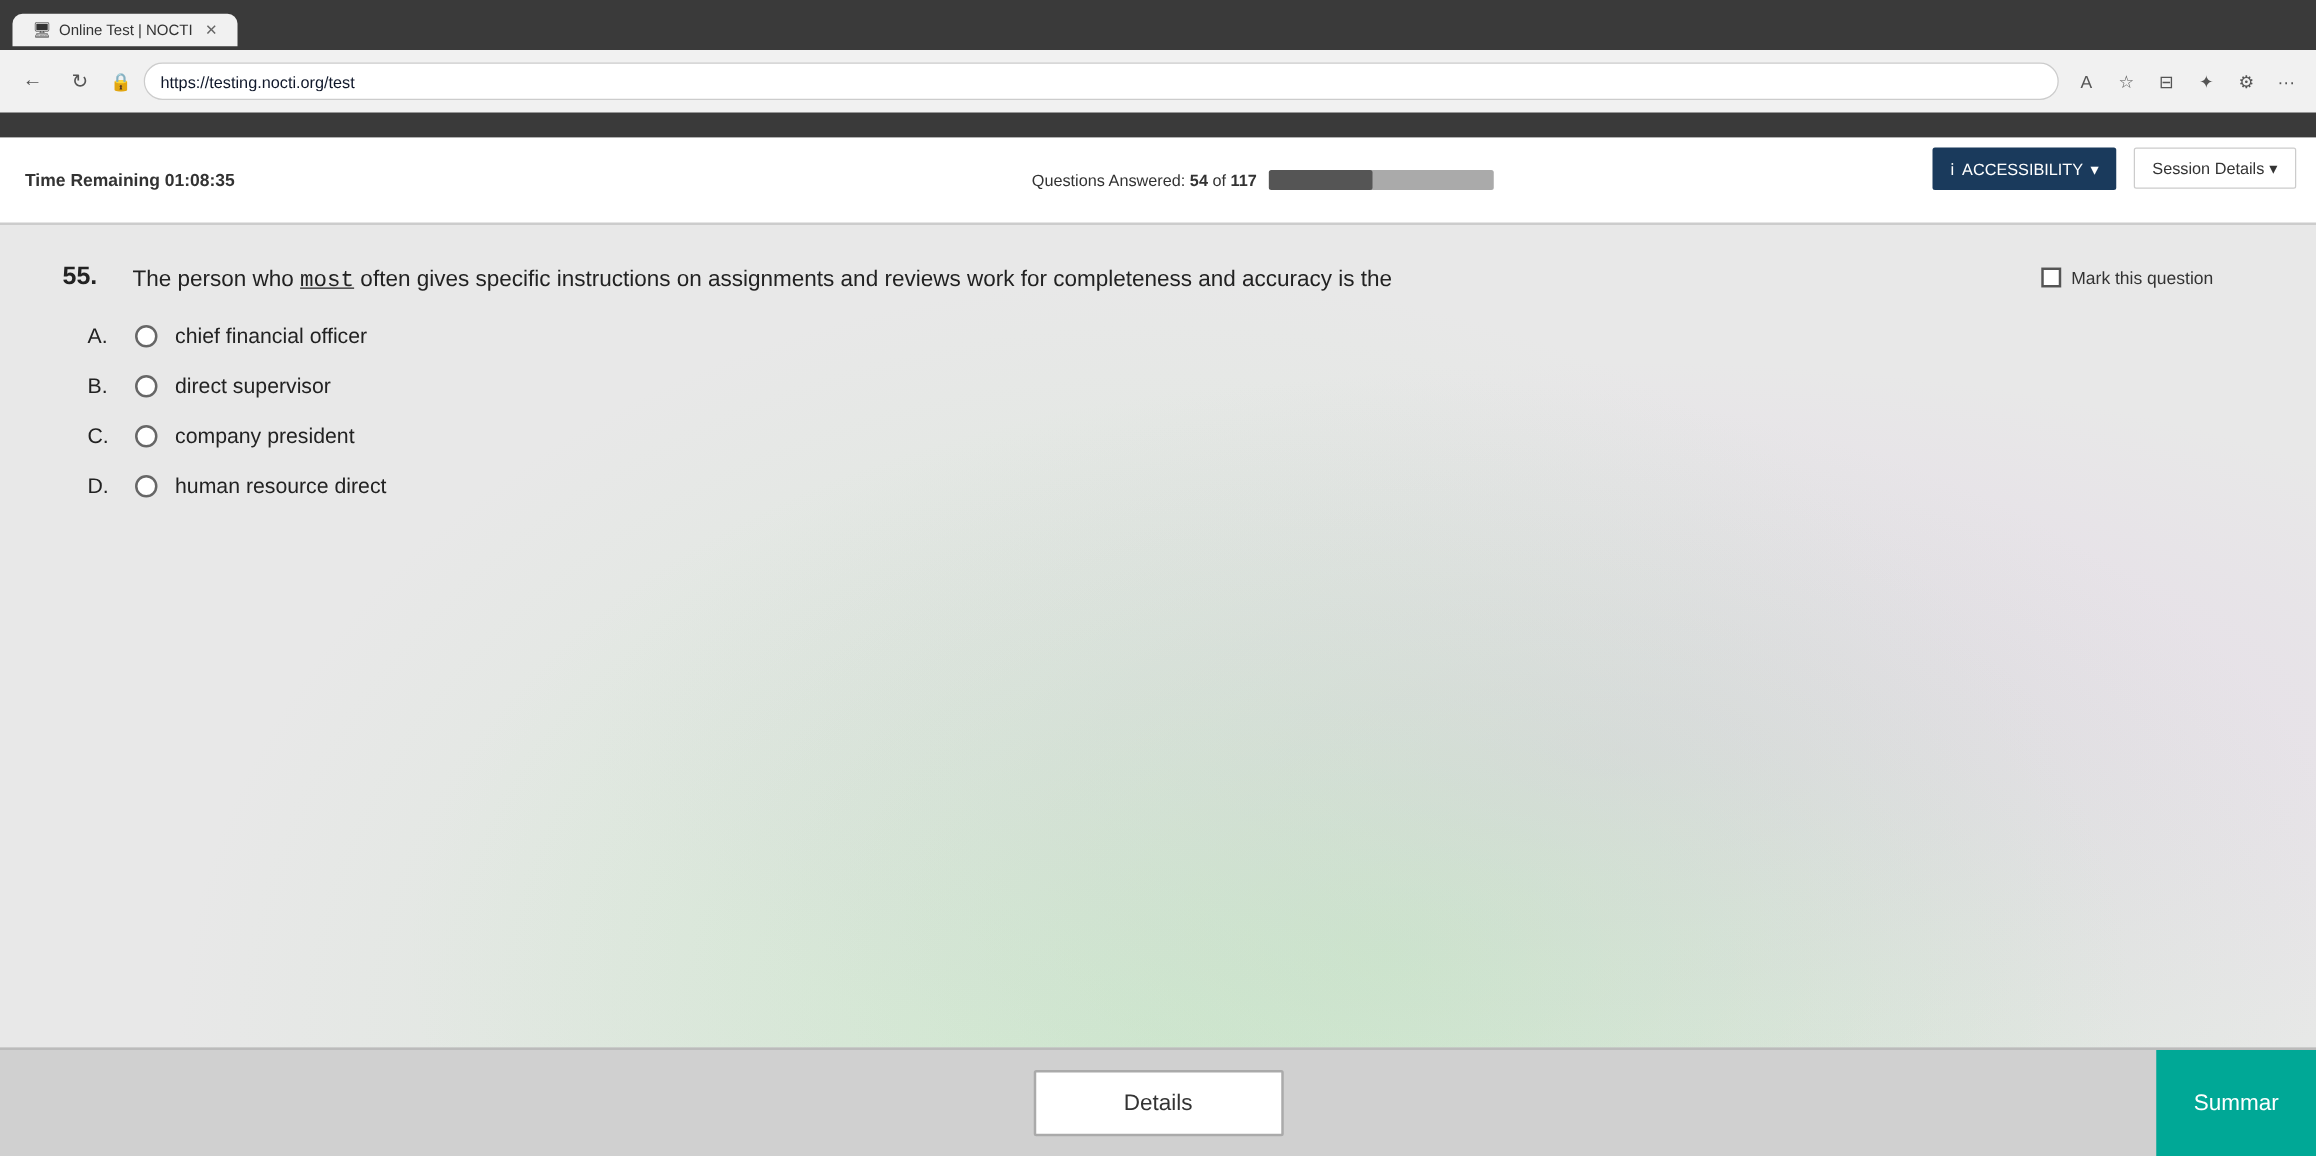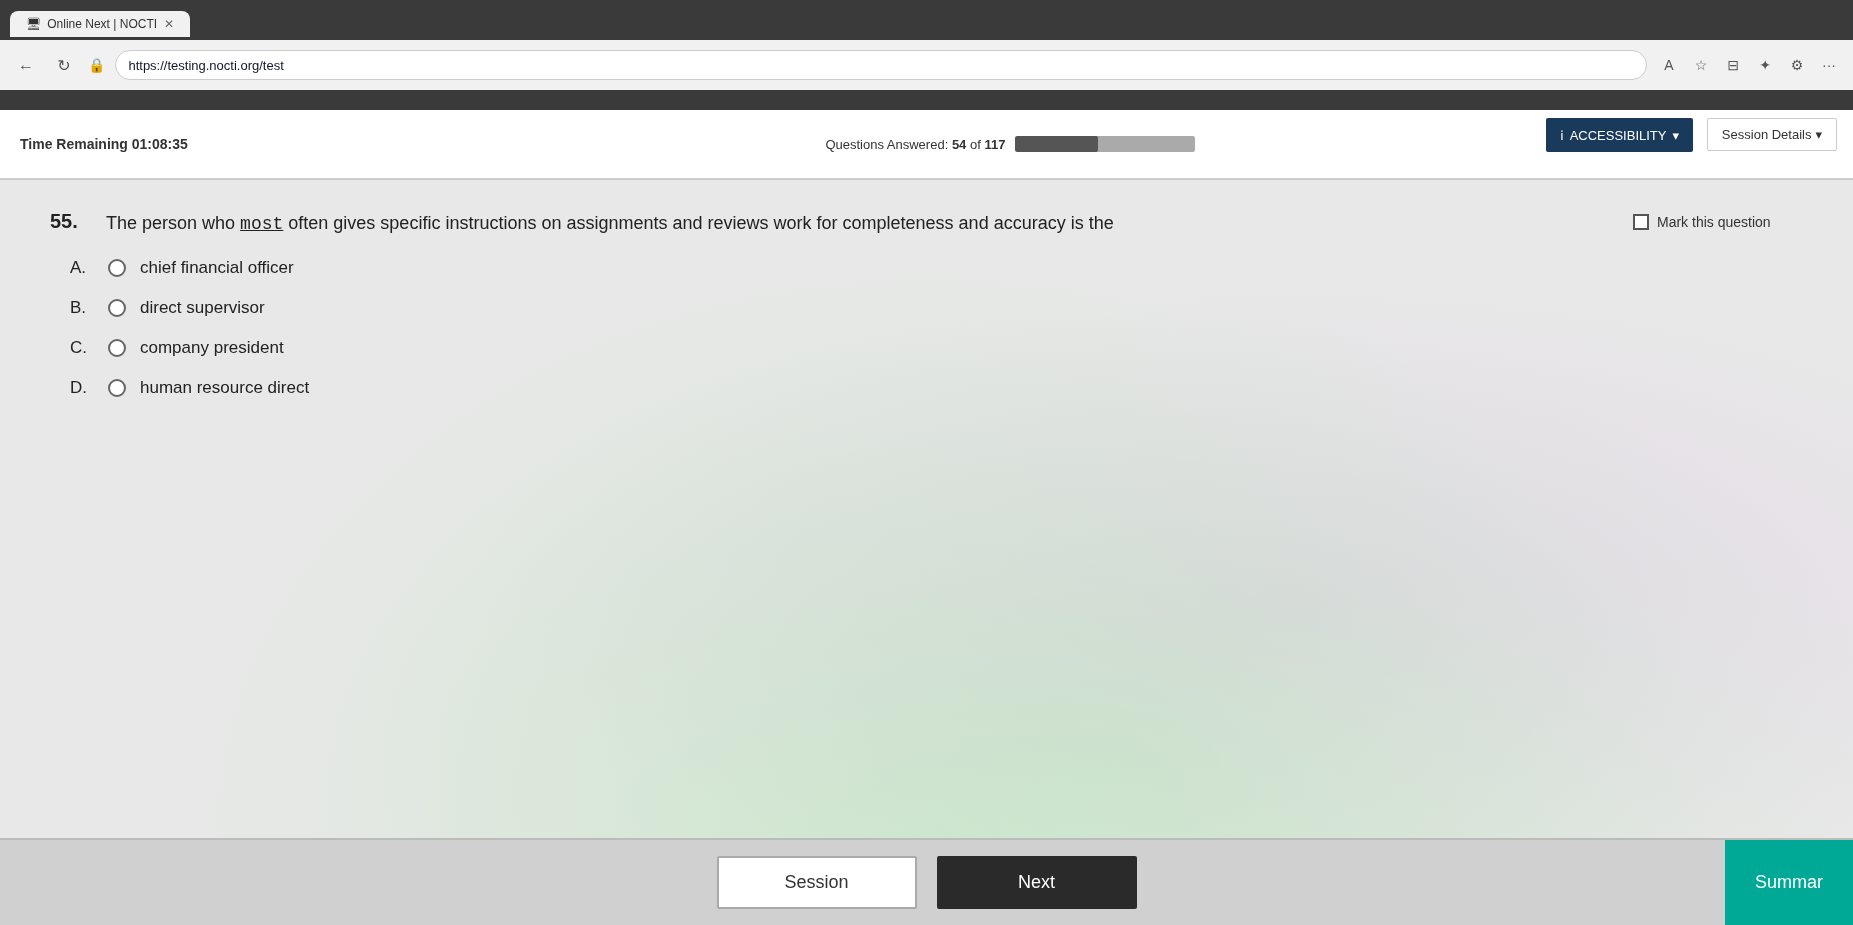--- a/index.html
+++ b/index.html
@@ -373,21 +373,21 @@
     }
   </style>
 </head>
 <body>
 
 <div class="browser-chrome">
 
   <div class="tab-bar">
     <div class="tab">
       <span>🖥</span>
-      <span>Online Next | NOCTI</span>
+      <span>Online Test | NOCTI</span>
       <span class="tab-close">✕</span>
     </div>
   </div>
 
   <div class="address-bar-row">
     <button class="nav-btn">←</button>
     <button class="nav-btn">↻</button>
     <span style="color:#555;font-size:14px;">🔒</span>
     <input class="address-input" type="text" value="https://testing.nocti.org/test" style="">
     <div class="browser-icons">
@@ -473,18 +473,17 @@
           <div class="mark-checkbox"></div>
           <label class="mark-label">Mark this question</label>
         </div>
 
       </div>
 
     </div>
   </div>
 
   <div class="bottom-nav">
-    <button class="prev-btn">Session</button>
-    <button class="next-btn">Next</button>
+    <button class="prev-btn">Details</button>
     <button class="summary-btn">Summar</button>
   </div>
 
 </div>
 
 </body></html>

